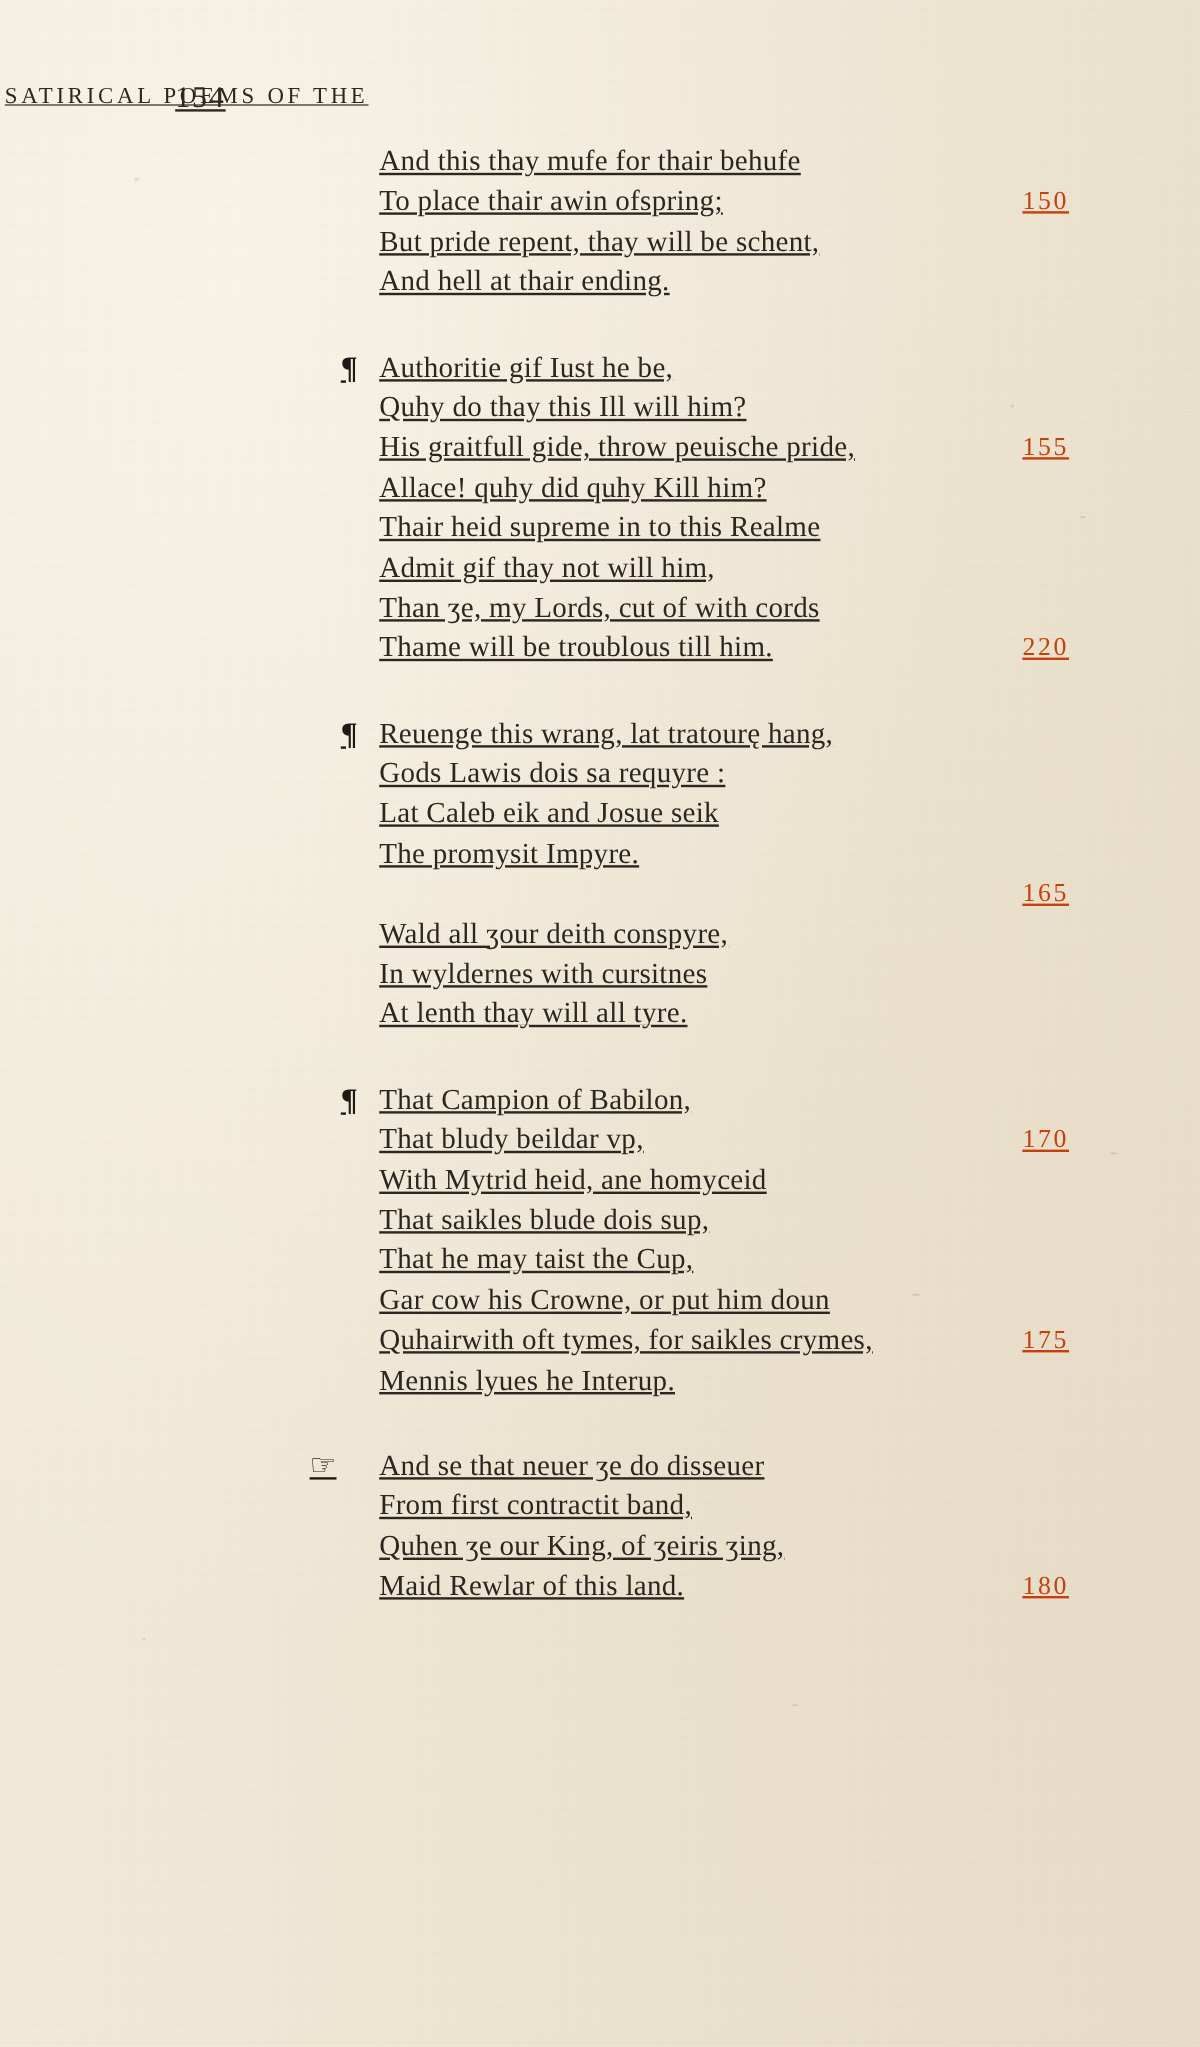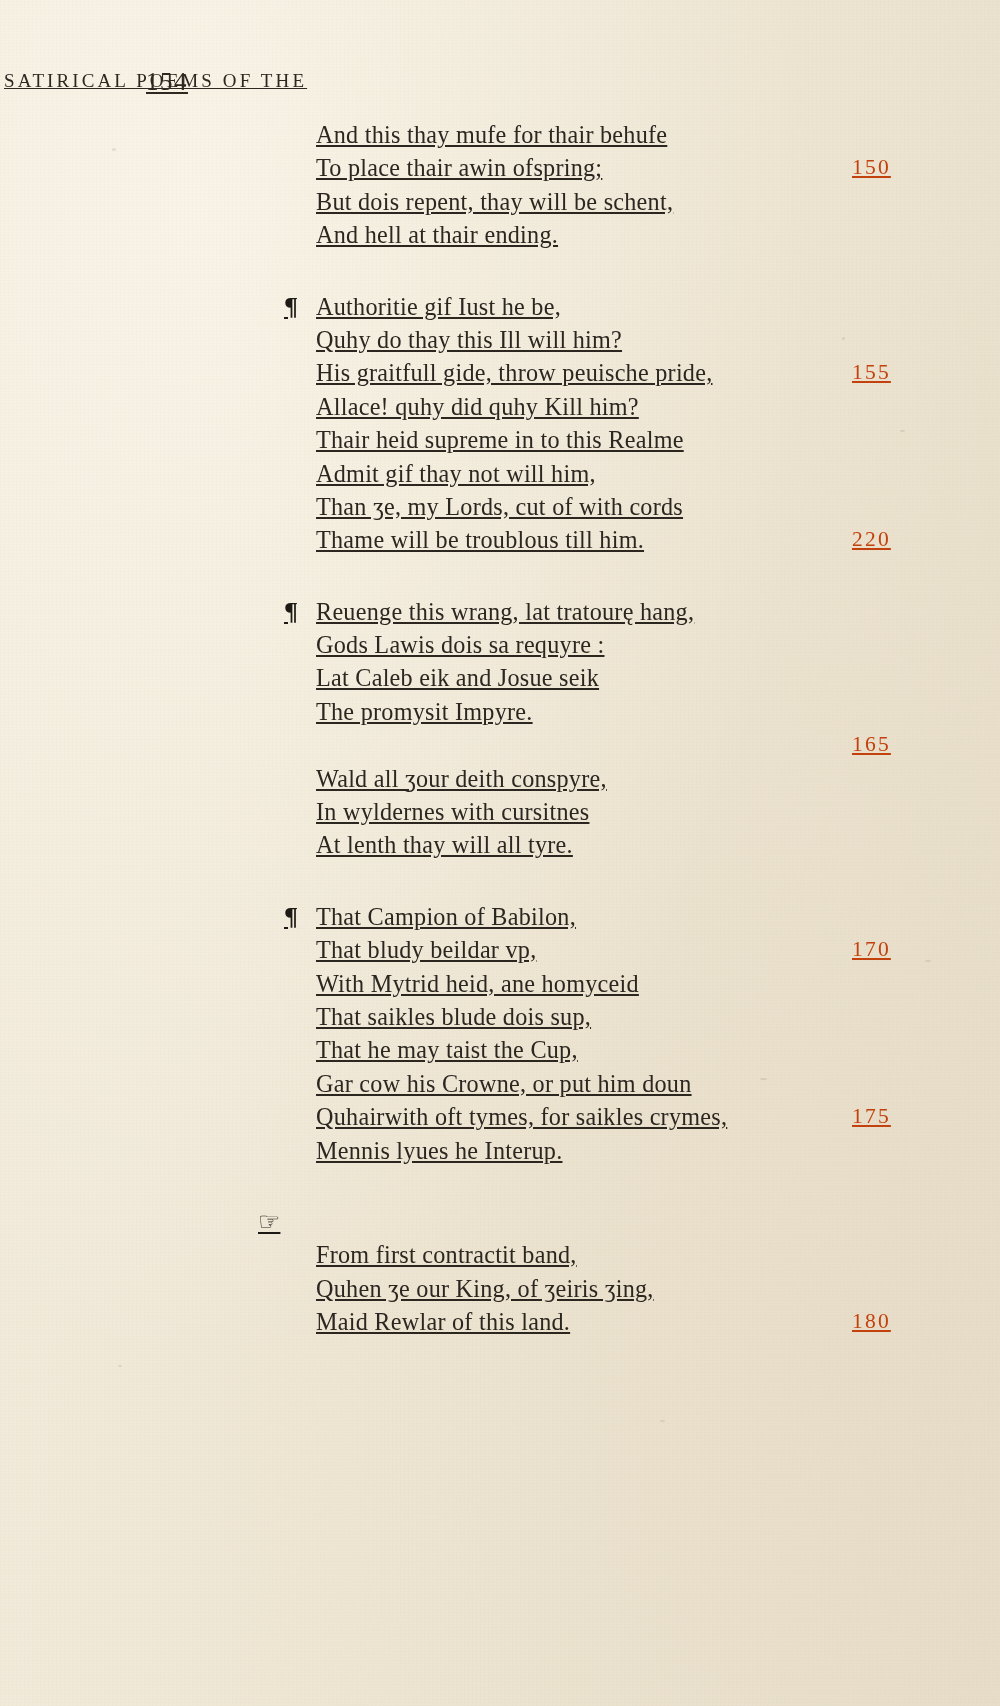--- a/index.html
+++ b/index.html
@@ -165,21 +165,21 @@
   <div class="verse-body">
       <div class="stanza">
         <div class="vline">
           <span class="vtext">And this thay mufe for thair behufe</span>
         </div>
         <div class="vline">
           <span class="vtext">To place thair awin ofspring;</span>
           <span class="lineno">150</span>
         </div>
         <div class="vline">
-          <span class="vtext">But dois repent, thay will be schent,</span>
+          <span class="vtext">But pride repent, thay will be schent,</span>
         </div>
         <div class="vline">
           <span class="vtext">And hell at thair ending.</span>
         </div>
       </div>
       <div class="stanza">
         <div class="vline">
           <span class="mark mark-pilcrow">¶</span>
           <span class="vtext has-mark">Authoritie gif Iust he be,</span>
         </div>
@@ -259,20 +259,21 @@
           <span class="vtext">Quhairwith oft tymes, for saikles crymes,</span>
           <span class="lineno">175</span>
         </div>
         <div class="vline">
           <span class="vtext">Mennis lyues he Interup.</span>
         </div>
       </div>
       <div class="stanza">
         <div class="vline">
           <span class="mark mark-manicule">☞</span>
+          <span class="vtext has-mark">And se that neuer ʒe do disseuer</span>
         </div>
         <div class="vline">
           <span class="vtext">From first contractit band,</span>
         </div>
         <div class="vline">
           <span class="vtext">Quhen ʒe our King, of ʒeiris ʒing,</span>
         </div>
         <div class="vline">
           <span class="vtext">Maid Rewlar of this land.</span>
           <span class="lineno">180</span>

